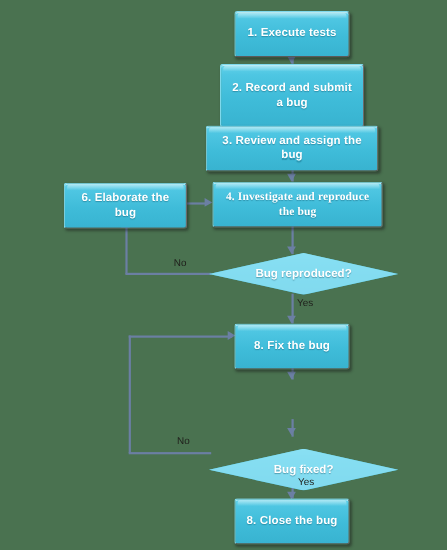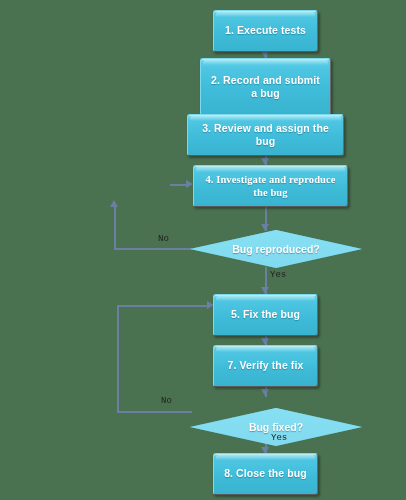--- a/index.html
+++ b/index.html
@@ -121,21 +121,21 @@
   .arrow.right {
     border-top: 4.5px solid transparent;
     border-bottom: 4.5px solid transparent;
     border-left: 7px solid #6b7fa3;
   }
 
   .edge-label {
     position: absolute;
     font-size: 9px;
     color: #20201c;
-    font-family: Liberation Mono, monospace;
+    font-family: Liberation Sans, sans-serif;
     z-index: 4;
     white-space: nowrap;
   }
 </style>
 </head>
 <body>
 
 <div id="flowchart">
 
   <div class="conn v" style="left:265px; top:45px; height:13px;"></div>
@@ -187,34 +187,34 @@
   </div>
 
   <div class="node" style="left:187px; top:114px; width:157px; height:37px;">
     <span>3. Review and assign the bug</span>
   </div>
 
   <div class="node" style="left:193px; top:165px; width:155px; height:40px;font-family:Liberation Serif, serif;">
     <span>4. Investigate and reproduce the bug</span>
   </div>
 
+  <div class="node" style="left:58px; top:166px; width:112px; height:37px;">
+    <span>6. Elaborate the bug</span>
+  </div>
 
   <div class="decision" style="left:190px; top:230px; width:172px; height:38px;">
     <span class="dia-shape"></span>
     <span class="dia-edge"></span>
     <span class="dia-label">Bug reproduced?</span>
   </div>
 
   <div class="node" style="left:213px; top:294px; width:105px; height:36px;">
-    <span>5. Fix the bug</span>
-  </div>
-
-  <div class="node" style="left:213px; top:345px; width:105px; height:36px;">
-    <span>7. Verify the fix</span>
-  </div>
+    <span>8. Fix the bug</span>
+  </div>
+
 
   <div class="decision" style="left:190px; top:408px; width:172px; height:38px;">
     <span class="dia-shape"></span>
     <span class="dia-edge"></span>
     <span class="dia-label">Bug fixed?</span>
   </div>
 
   <div class="node" style="left:213px; top:453px; width:105px; height:35px;">
     <span>8. Close the bug</span>
   </div>

